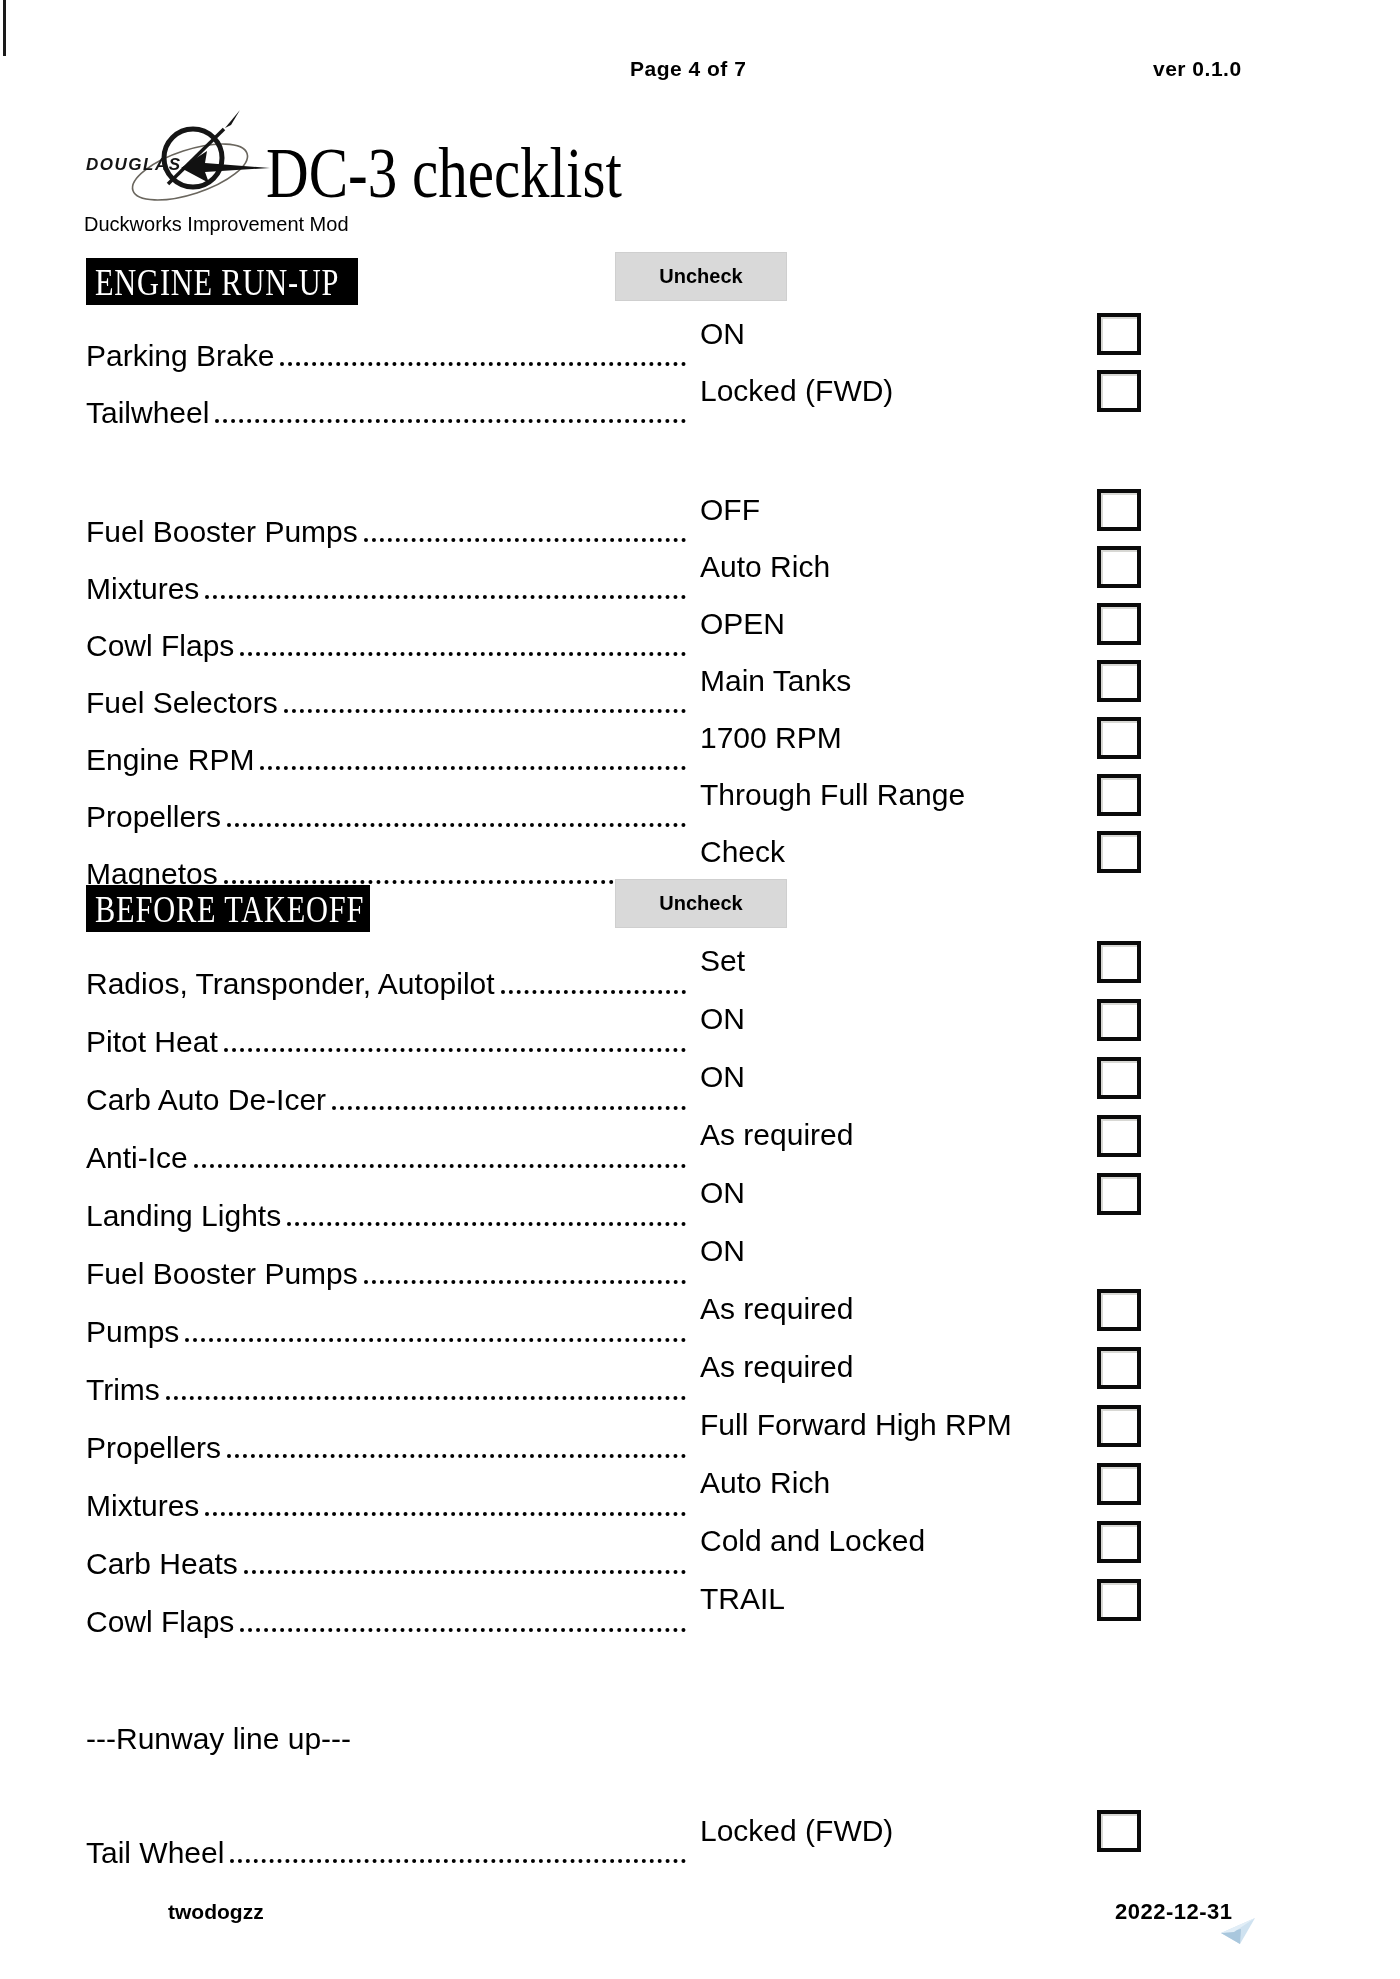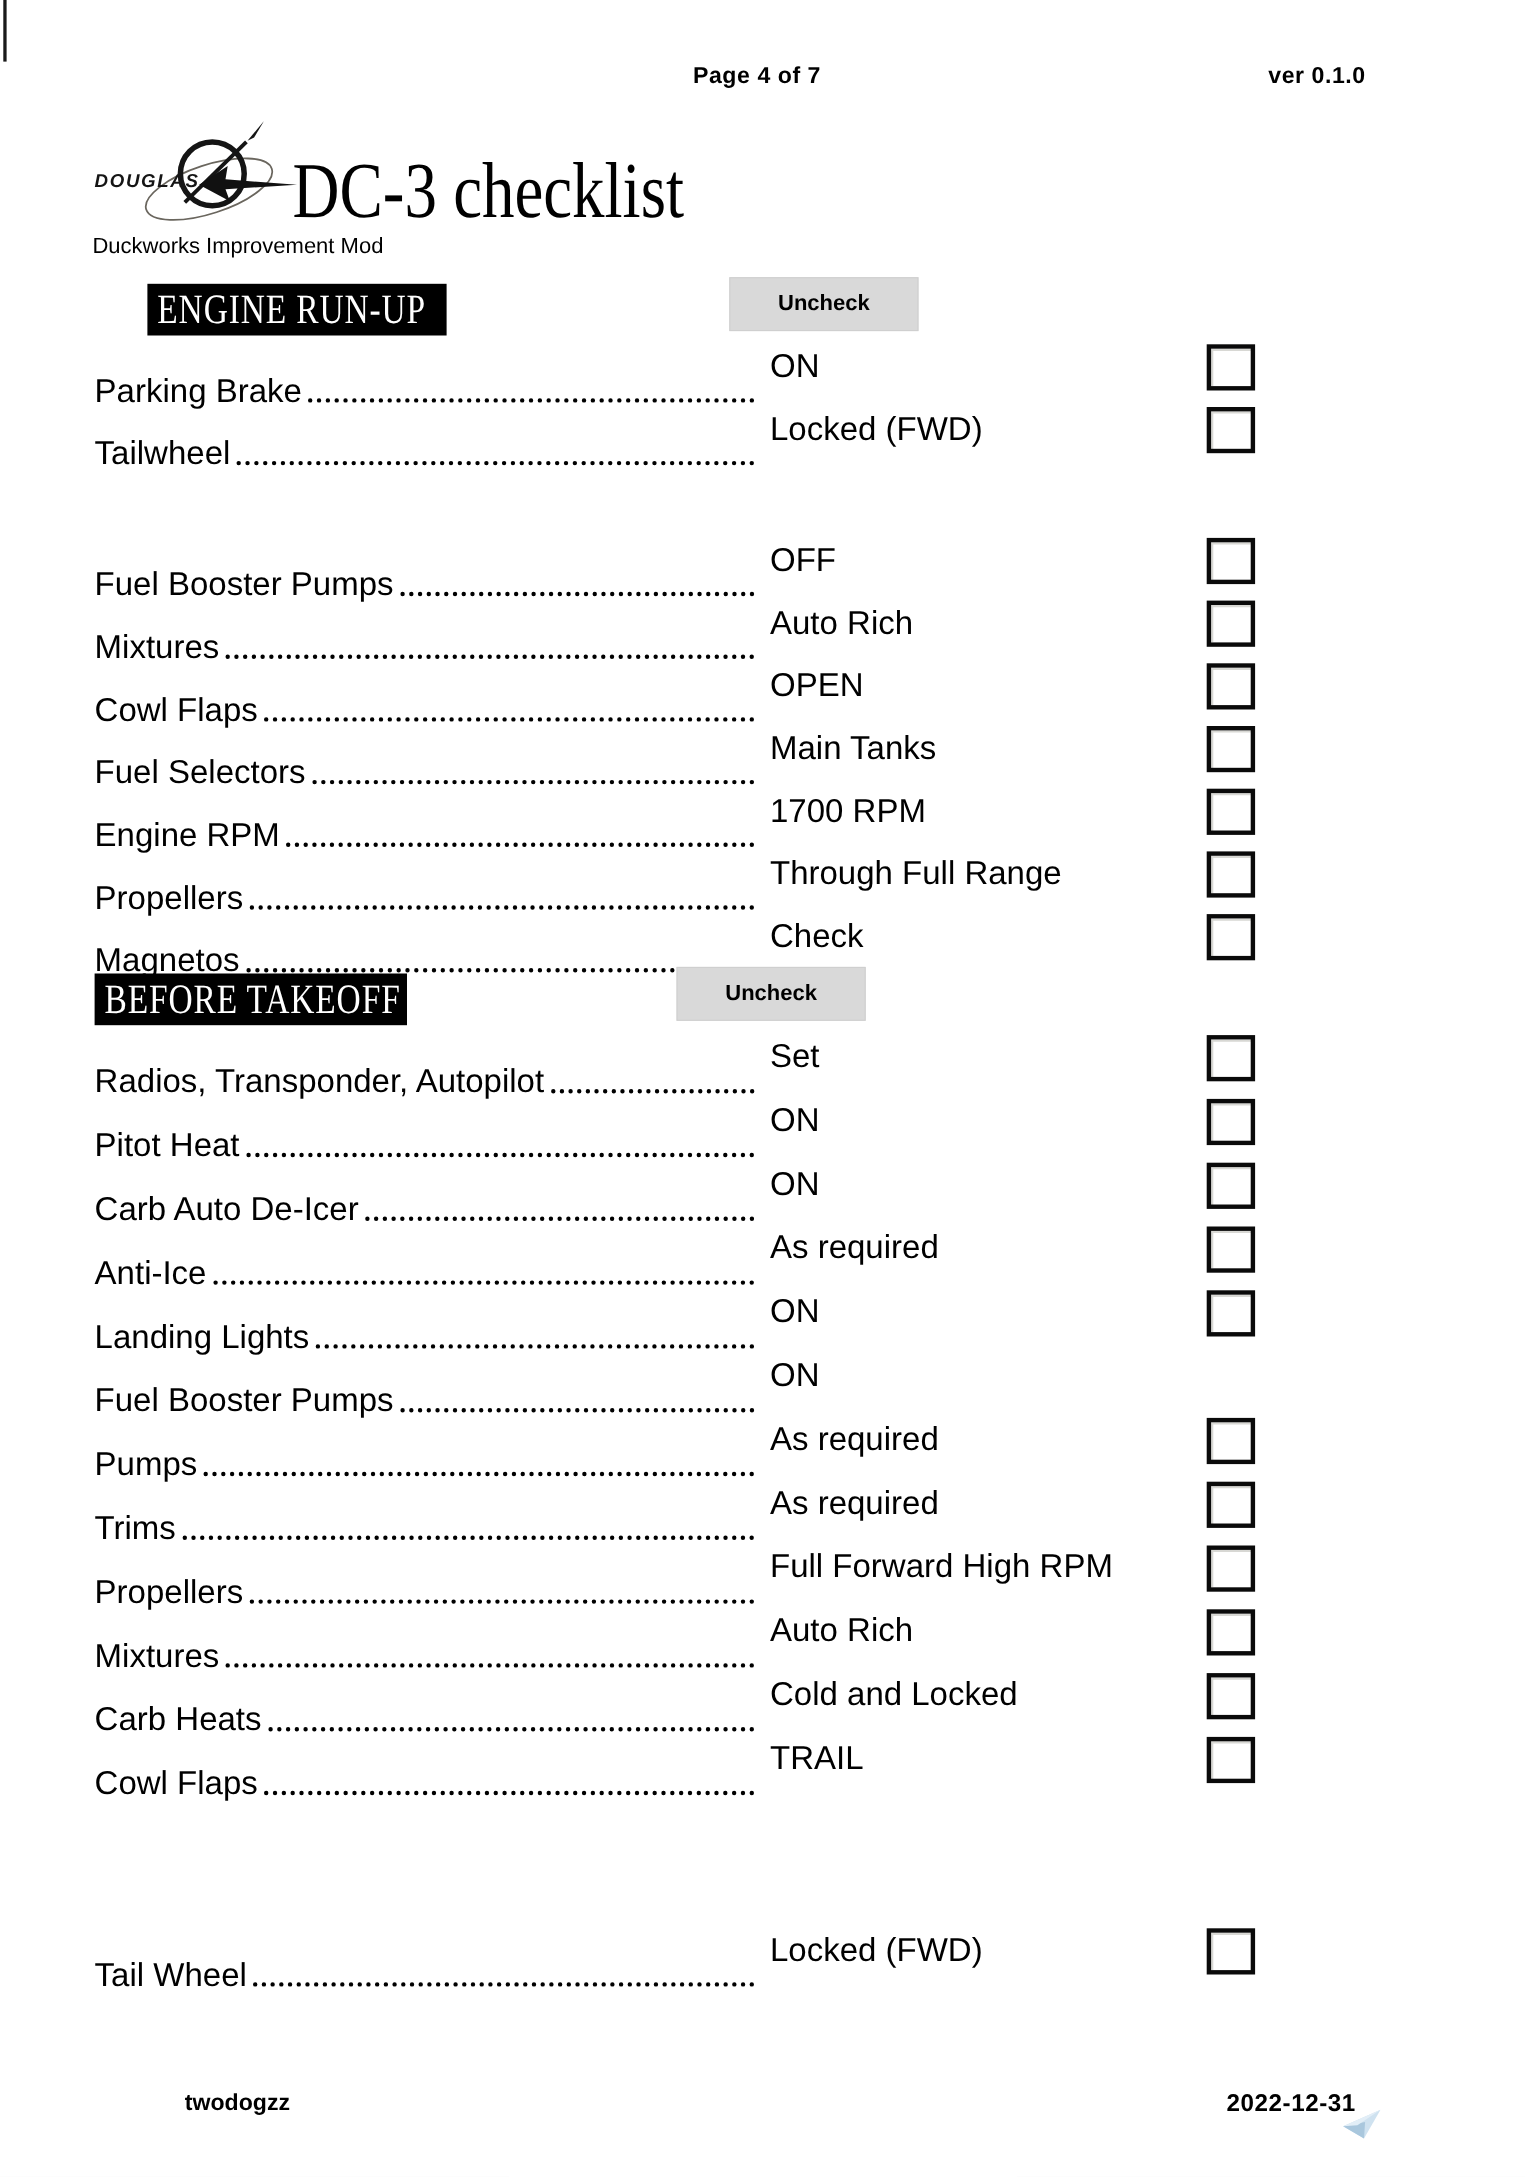--- a/index.html
+++ b/index.html
@@ -22,21 +22,21 @@
     font-family:"Liberation Serif", serif; font-size:72px; font-weight:500;
     line-height:66px; white-space:nowrap;
     transform:scaleX(0.82); transform-origin:0 0; letter-spacing:0px;
   }
   .subtitle { position:absolute; left:84px; top:213px; font-size:20px; }
 
   
   .content { position:absolute; left:86px; top:252px; width:1120px; }
 
   .sec-row { position:relative; height:47px; }
-  .sec-row.first { margin-top:6px;margin-left:48px; }
+  .sec-row.first { margin-top:6px; }
   .sec-row.second { margin-top:5px; }
   .sec-box {
     position:absolute; left:0; top:0; height:47px; background:#000;
     display:flex; align-items:center; padding-left:9px; box-sizing:border-box;
   }
   .sec-box.w1 { width:272px; }
   .sec-box.w2 { width:284px; }
   .sec-title {
     font-family:"Liberation Serif", serif; font-size:38px; font-weight:500;
     color:#fff; white-space:nowrap; letter-spacing:1px;
@@ -274,20 +274,23 @@
       <div class="leader">
           <span class="lbl">Cowl Flaps</span>
           <span class="dots"></span>
         </div>
       <div class="val">TRAIL</div>
       <div class="cb"></div>
     </div>
 
     <div class="spacer-b"></div>
 
+    <div class="row note-row">
+      <span class="lbl">---Runway line up---</span>
+    </div>
 
     <div class="spacer-c"></div>
 
     <div class="row">
       <div class="leader">
           <span class="lbl">Tail Wheel</span>
           <span class="dots"></span>
         </div>
       <div class="val">Locked (FWD)</div>
       <div class="cb"></div>

